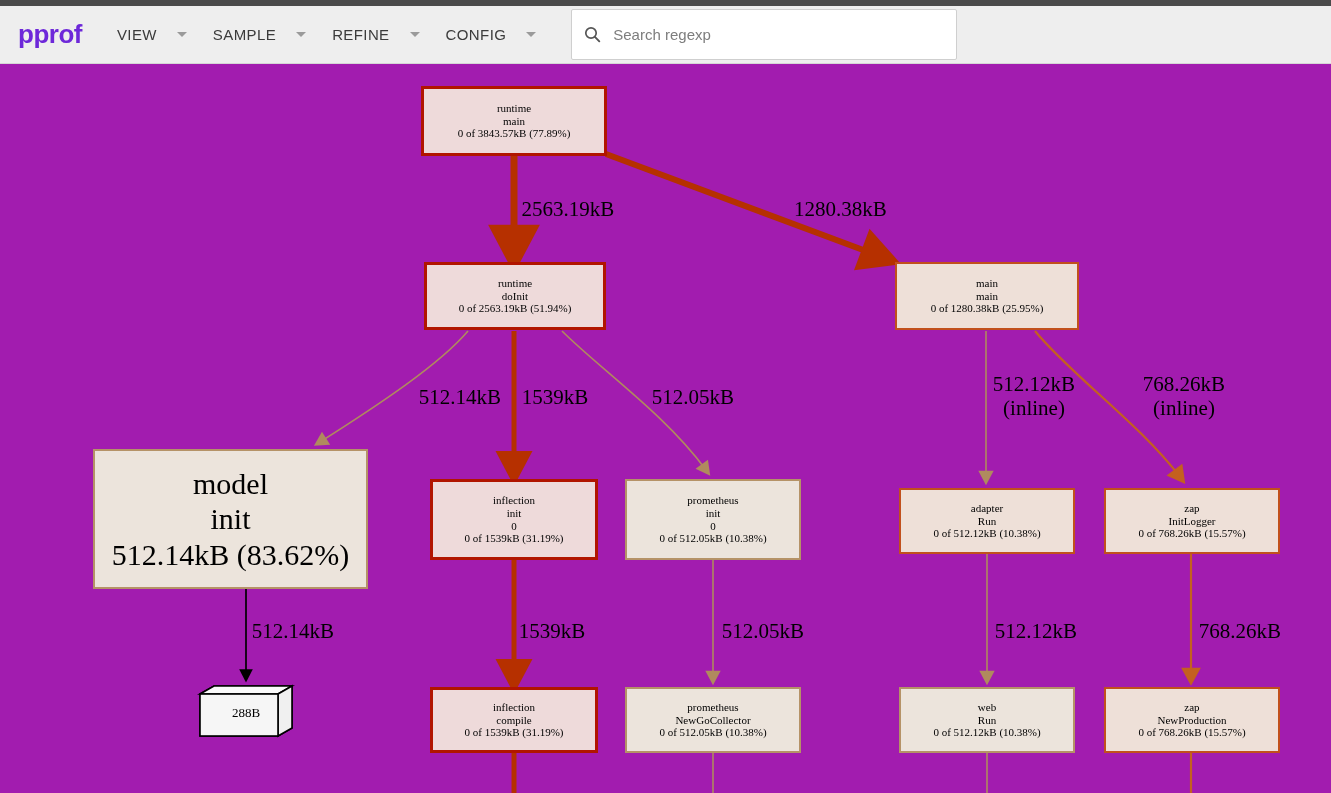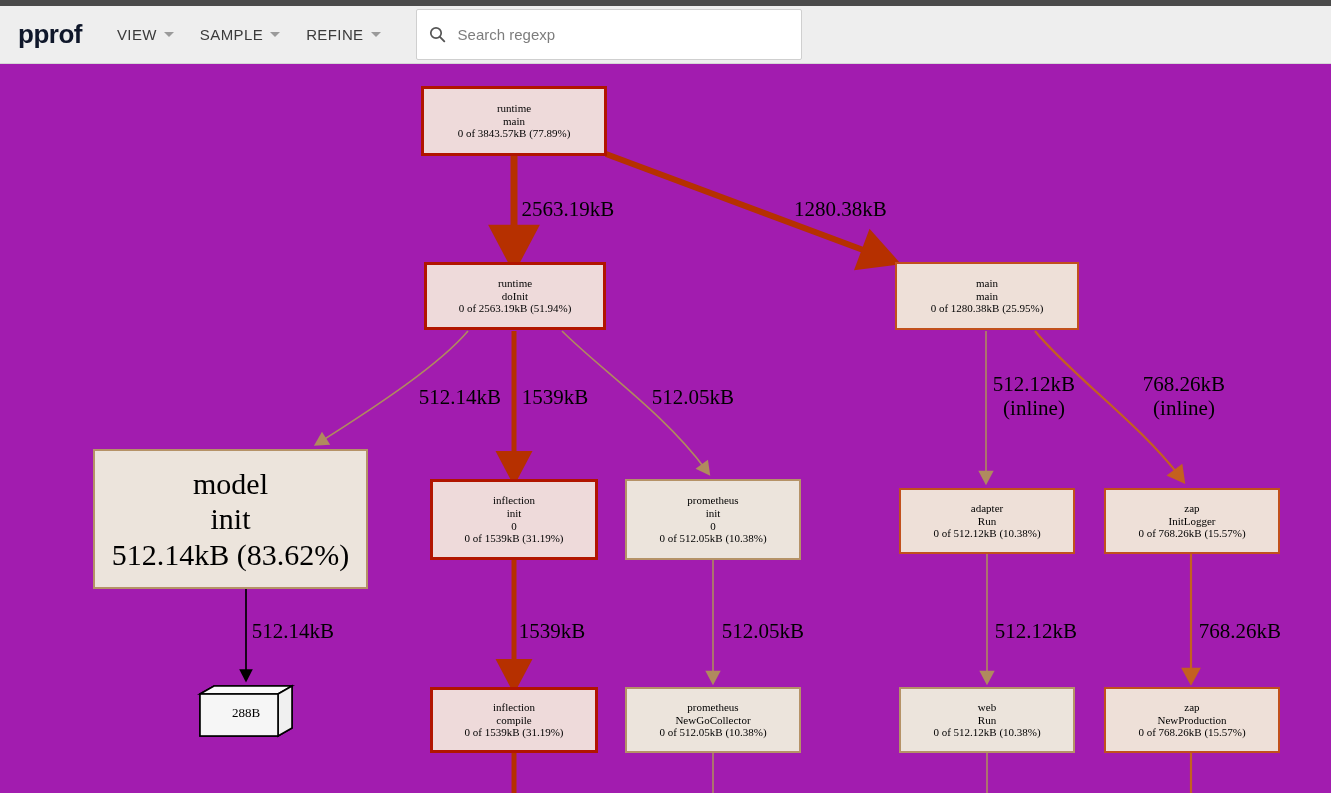--- a/index.html
+++ b/index.html
@@ -14,27 +14,27 @@
   
   .topstrip{position:absolute;left:0;top:0;width:1331px;height:6px;background:#4a4a4a;}
 
   
   .header{
     position:absolute;left:0;top:6px;width:1331px;height:57px;
     background:#eeeeee;border-bottom:1px solid #d6d6d6;
     display:flex;align-items:center;
   }
   .brand{
-    font-size:26px;font-weight:bold;color:#0f172a;
+    font-size:26px;font-weight:bold;color:#6d28d9;
     margin-left:18px;margin-right:22px;letter-spacing:-0.5px;
     font-family:"Liberation Sans", sans-serif;
   }
   .menu{display:flex;align-items:center;height:100%;}
   .menu-item{
-    display:flex;align-items:center;gap:7px;
+    display:flex;align-items:center;gap:20px;
     padding:0 13px;height:100%;
     font-size:15px;color:#3b3b3b;letter-spacing:0.4px;
     cursor:pointer;
   }
   .caret{
     width:0;height:0;border-left:5px solid transparent;border-right:5px solid transparent;
     border-top:5px solid #9a9a9a;display:inline-block;
   }
   .searchbox{
     margin-left:22px;width:386px;height:51px;
@@ -75,20 +75,24 @@
       <div class="menu-item">
         <span>VIEW</span>
         <span class="caret"></span>
       </div>
       <div class="menu-item">
         <span>SAMPLE</span>
         <span class="caret"></span>
       </div>
       <div class="menu-item">
         <span>REFINE</span>
+        <span class="caret"></span>
+      </div>
+      <div class="menu-item">
+        <span>CONFIG</span>
         <span class="caret"></span>
       </div>
     </div>
     <div class="searchbox">
       <svg width="17" height="17" viewBox="0 0 17 17">
         <circle cx="7" cy="7" r="5.2" fill="none" stroke="#555" stroke-width="1.7"></circle>
         <line x1="10.9" y1="10.9" x2="15.3" y2="15.3" stroke="#555" stroke-width="1.9" stroke-linecap="round"></line>
       </svg>
       <input class="search-input" type="text" placeholder="Search regexp" style="">
     </div>

